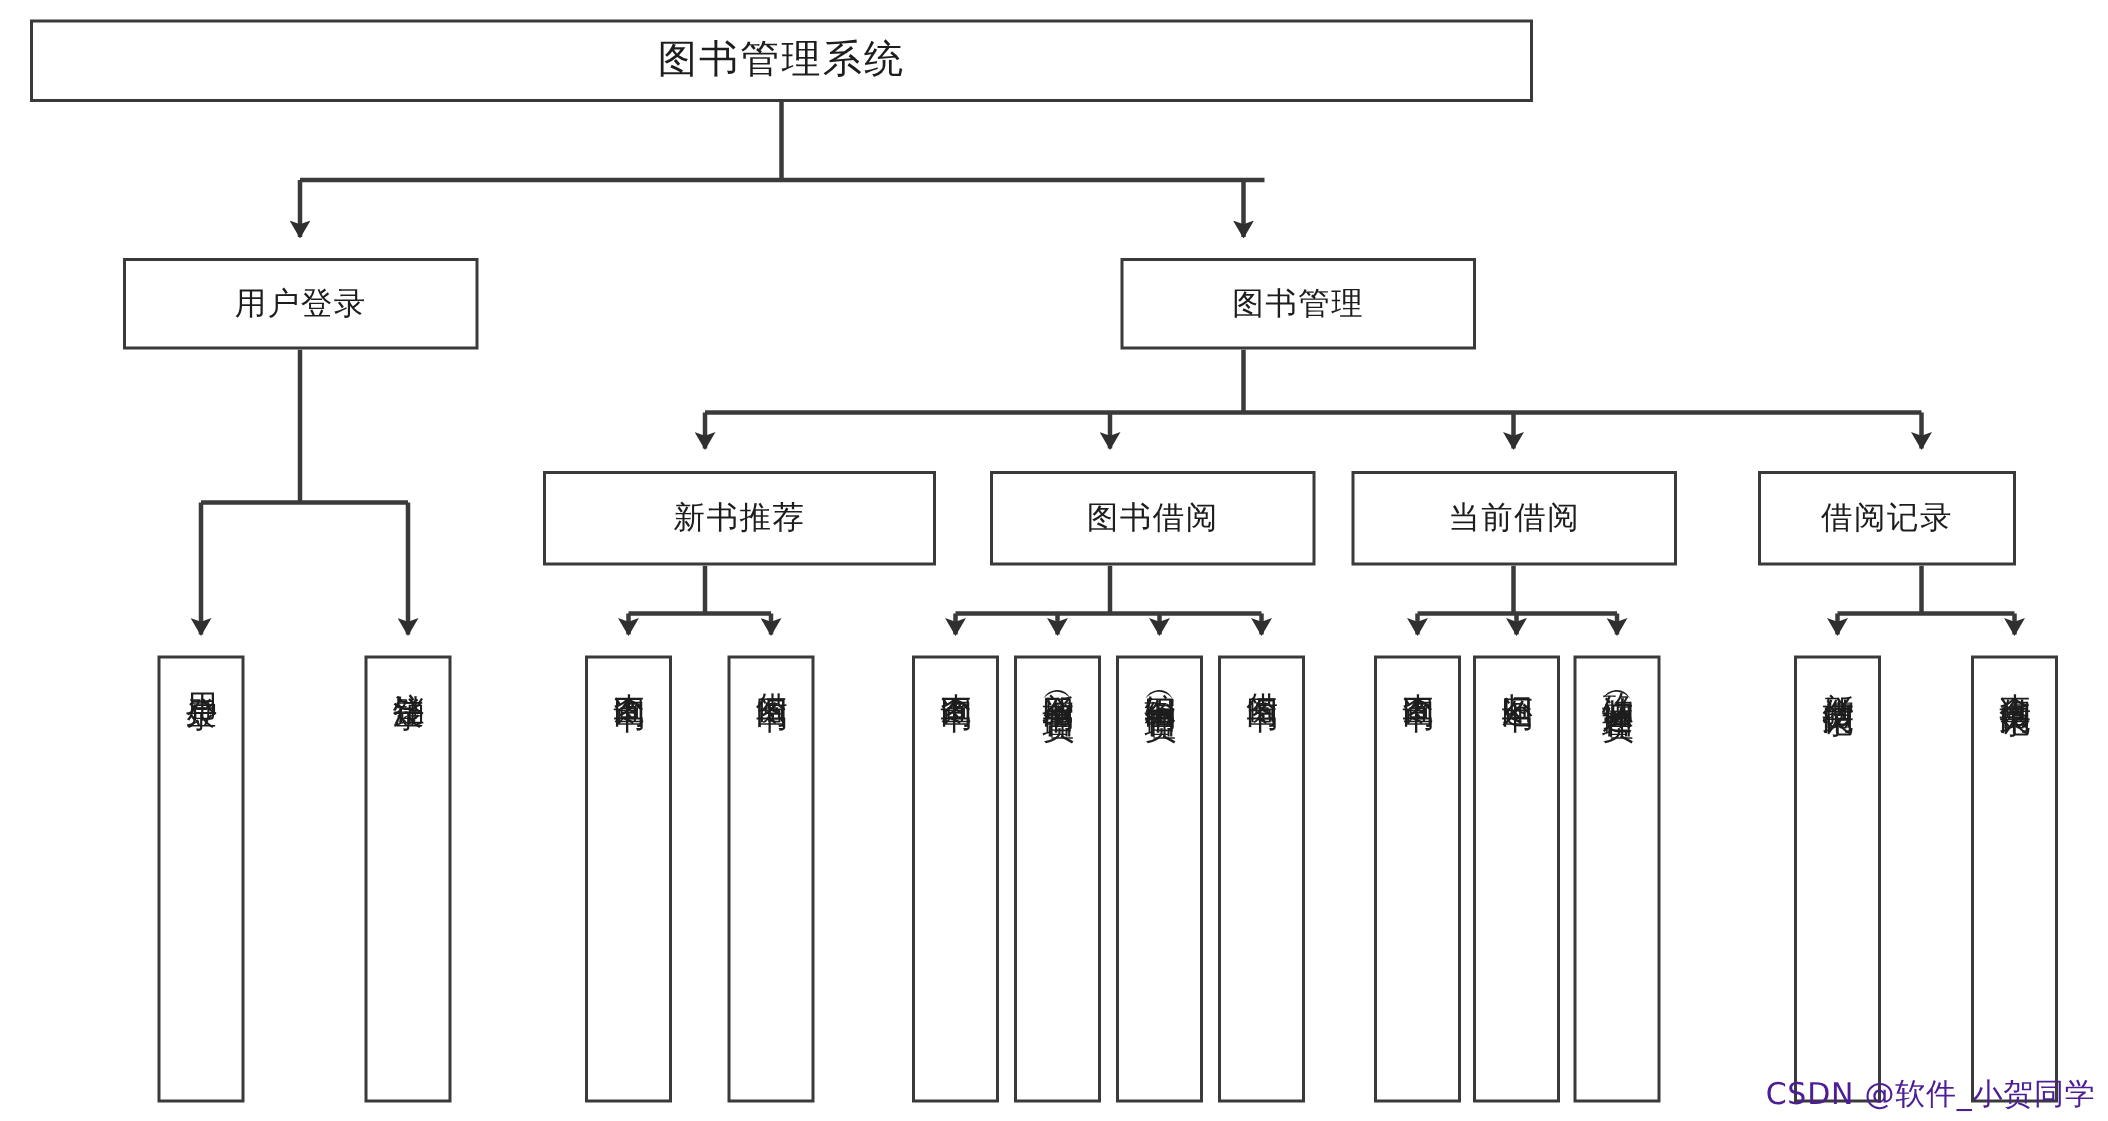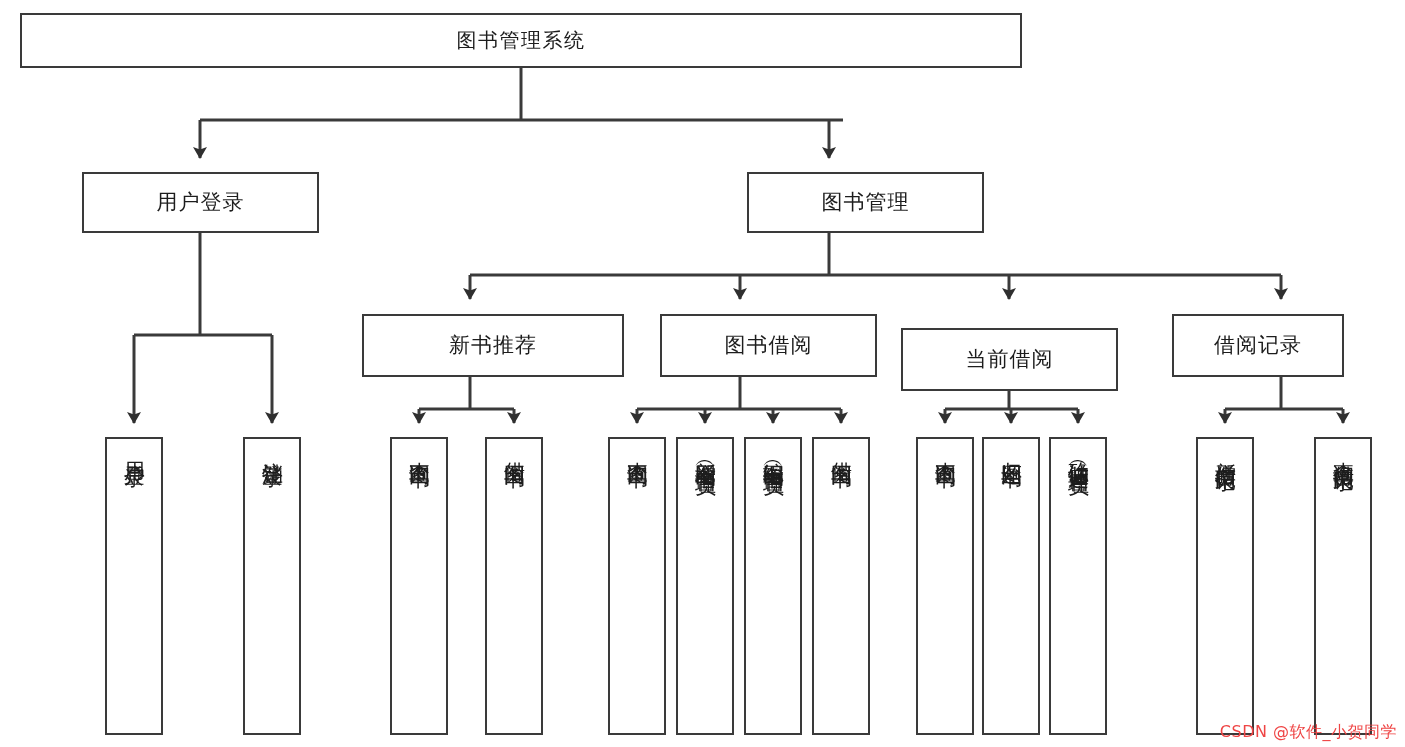--- a/index.html
+++ b/index.html
@@ -43,43 +43,43 @@
     line-height: 1.18;
     color: #1d1d1d;
     white-space: pre;
   }
   
   .node.horiz .node-label {
     font-size: 21px;
     letter-spacing: 1px;
   }
   .node.root .node-label {
-    font-size: 20px;
+    font-size: 26px;
     letter-spacing: 1.5px;
   }
   
   .node.vert {
     align-items: flex-start;
     justify-content: center;
     padding-top: 6px;
   }
   .node.vert .node-label {
     writing-mode: vertical-rl;
     text-orientation: upright;
     font-size: 21px;
     letter-spacing: 2px;
     line-height: 1.0;
     white-space: nowrap;
   }
   #watermark {
     position: absolute;
     right: 8px;
     bottom: 4px;
-    font-size: 16px;
-    color: #ef4444;
+    font-size: 20px;
+    color: #4c1d95;
     letter-spacing: 0.5px;
     z-index: 5;
     user-select: none;
     white-space: nowrap;
   }
 </style>
 </head>
 <body>
 
 <div id="diagram-root">
@@ -147,21 +147,21 @@
   </div>
 
   <div class="node horiz" style="left:362px; top:314px; width:262px; height:63px;">
     <span class="node-label">新书推荐</span>
   </div>
 
   <div class="node horiz" style="left:660px; top:314px; width:217px; height:63px;">
     <span class="node-label">图书借阅</span>
   </div>
 
-  <div class="node horiz" style="left:901px; top:328px; width:217px; height:63px;">
+  <div class="node horiz" style="left:901px; top:314px; width:217px; height:63px;">
     <span class="node-label">当前借阅</span>
   </div>
 
   <div class="node horiz" style="left:1172px; top:314px; width:172px; height:63px;">
     <span class="node-label">借阅记录</span>
   </div>
 
   <div class="node vert" style="left:105px; top:437px; width:58px; height:298px;">
     <span class="node-label">用户登录</span>
   </div>

